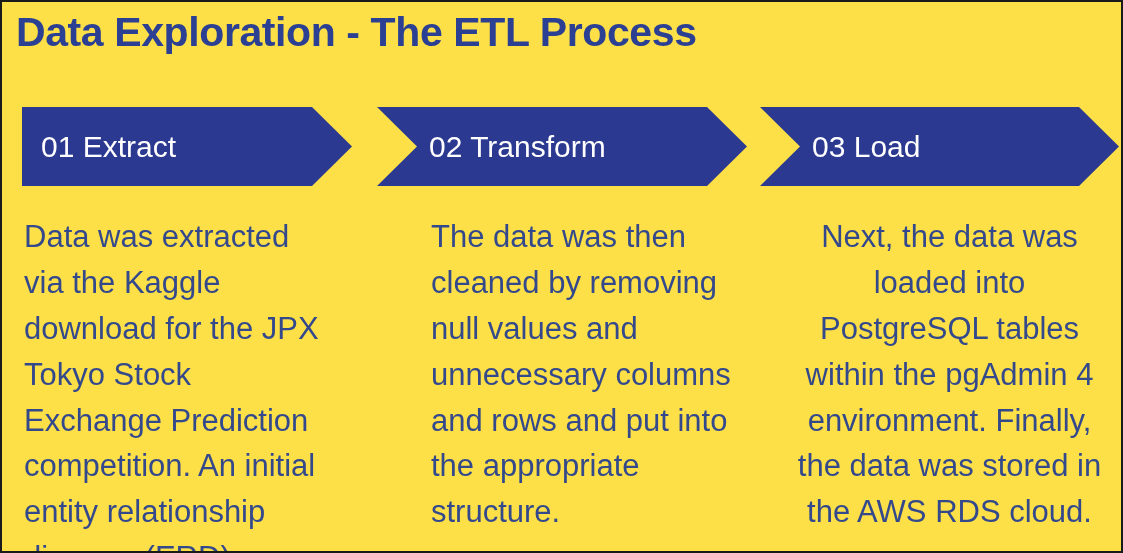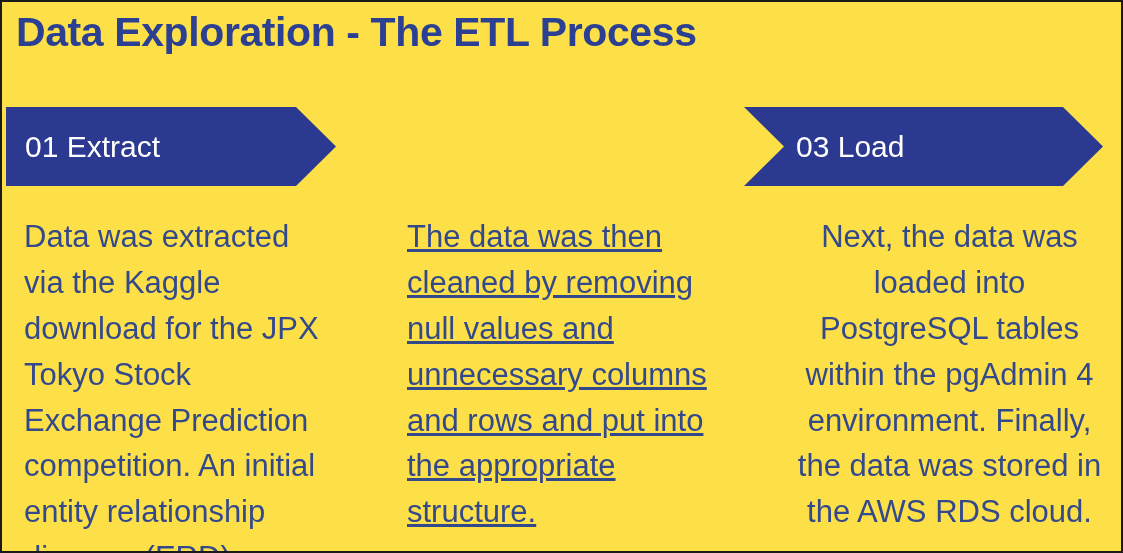--- a/index.html
+++ b/index.html
@@ -27,21 +27,21 @@
     font-weight: bold;
     letter-spacing: -0.4px;
     color: #2b3f93;
     line-height: 1.28;
     white-space: nowrap;
   }
 
   
   .chevron-row {
     position: absolute;
-    left: 4px;
+    left: 20px;
     top: 105px;
     width: 1097px;
     height: 79px;
     text-align: right;
   }
   .chevron {
     position: absolute;
     top: 0;
     height: 79px;
     background: #2b3990;
@@ -85,36 +85,39 @@
   }
   .col {
     position: absolute;
     top: 0;
     font-size: 31px;
     line-height: 1.48;
     color: #34498c;
     white-space: pre-line;
   }
   .col-1 { left: 22px;  width: 310px; }
-  .col-2 { left: 405px; width: 310px; text-decoration: underline; }
+  .col-2 { left: 429px; width: 310px; }
   .col-3 { left: 790px; width: 315px; text-align: center; }
 </style>
 </head>
 <body>
 
 <div class="slide">
 
   <div class="slide-title">Data Exploration - The ETL Process</div>
 
   <div class="chevron-row">
 
     <div class="chevron chevron-1">
       <span class="chevron-label">01 Extract</span>
     </div>
 
+    <div class="chevron chevron-2">
+      <span class="chevron-label">02 Transform</span>
+    </div>
 
     <div class="chevron chevron-3">
       <span class="chevron-label">03 Load</span>
     </div>
 
   </div>
 
   <div class="columns">
 
     <div class="col col-1">Data was extracted via the Kaggle download for the JPX Tokyo Stock Exchange Prediction competition.  An initial entity relationship diagram (ERD) was created after visual inspection of the data.</div>

